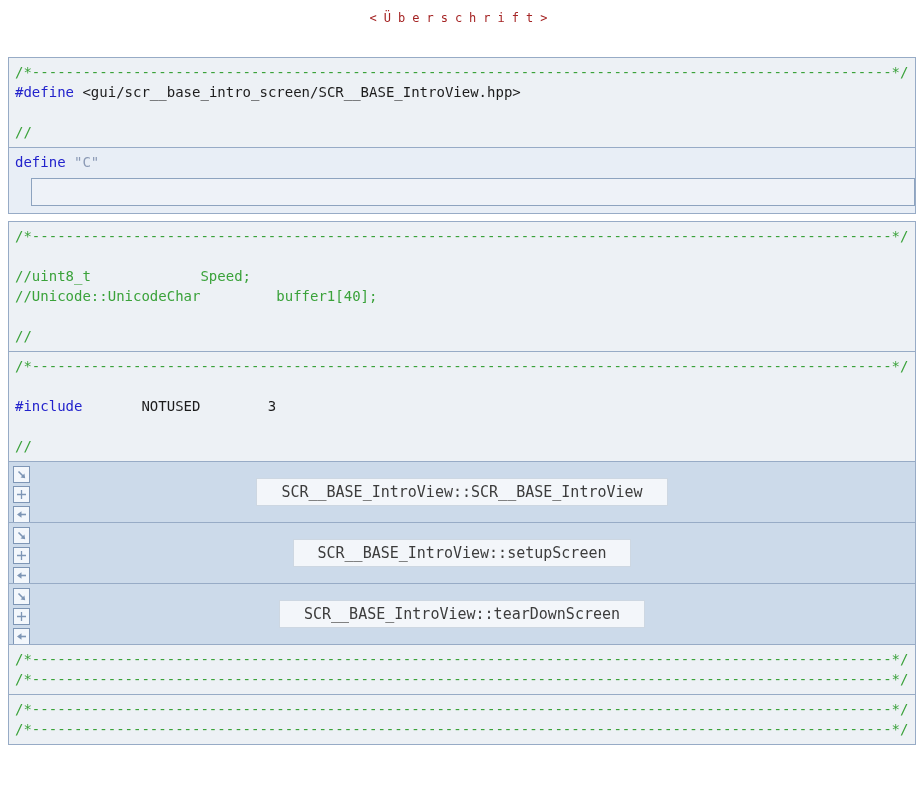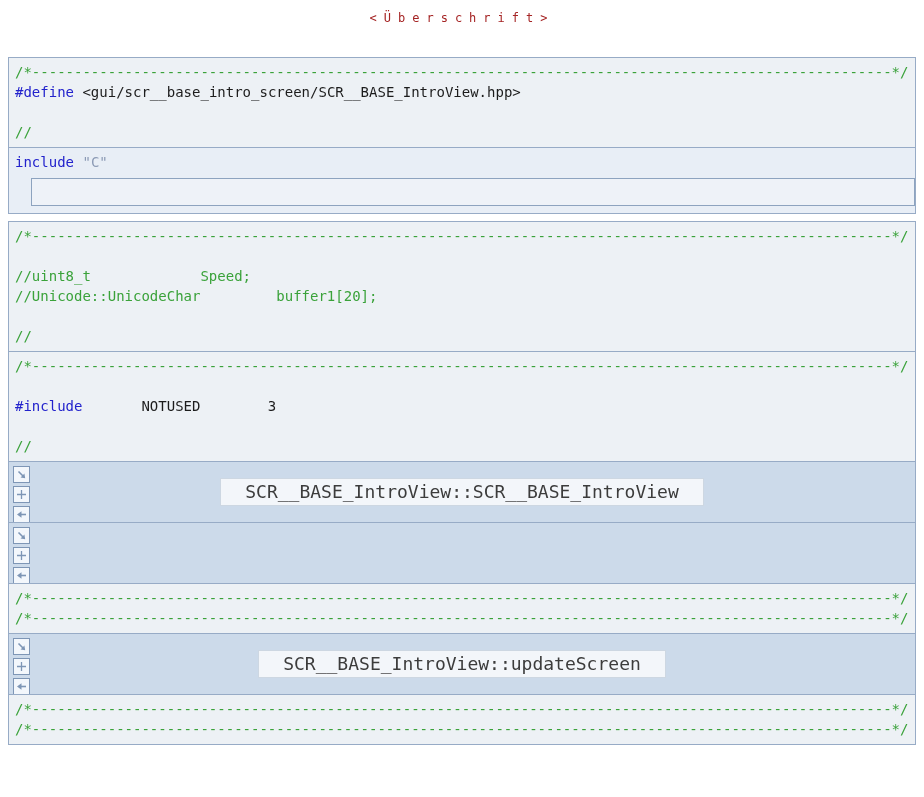--- a/index.html
+++ b/index.html
@@ -51,45 +51,45 @@
   .sqbtn{
     width:17px;height:17px;padding:0;margin:0;
     background:var(--btnbg);border:1px solid var(--btnborder);
     display:flex;align-items:center;justify-content:center;cursor:pointer;
     box-sizing:border-box;
   }
   .sqbtn svg{display:block;}
   .fnlabel{
     background:var(--labelbg);border:1px solid var(--labelborder);
     color:var(--labeltext);font-family:"DejaVu Sans Mono",monospace;
-    font-size:18px;line-height:20px;padding:3px 24px;white-space:pre;
+    font-size:15px;line-height:20px;padding:3px 24px;white-space:pre;
     cursor:pointer;
   }
 </style>
 </head>
 <body>
 
 <div class="page">
   <div class="title">&lt;Überschrift&gt;</div>
   <div class="doc">
       <div class="block code-bg">
         <pre><span class="c-cm">/*------------------------------------------------------------------------------------------------------*/</span>
 <span class="c-kw">#define</span><span class="c-pl"> &lt;gui/scr__base_intro_screen/SCR__BASE_IntroView.hpp&gt;</span>
 
 <span class="c-cm">//</span></pre>
       </div>
       <div class="block extern-bg gap-after">
-        <pre><span class="c-kw">include</span><span class="c-pl"> </span><span class="c-st">"C"</span></pre>
+        <pre><span class="c-kw">define</span><span class="c-pl"> </span><span class="c-st">"C"</span></pre>
         <div class="field"></div>
       </div>
       <div class="block code-bg">
         <pre><span class="c-cm">/*------------------------------------------------------------------------------------------------------*/</span>
 
 <span class="c-cm">//uint8_t             Speed;</span>
-<span class="c-cm">//Unicode::UnicodeChar         buffer1[20];</span>
+<span class="c-cm">//Unicode::UnicodeChar         buffer1[40];</span>
 
 <span class="c-cm">//</span></pre>
       </div>
       <div class="block code-bg">
         <pre><span class="c-cm">/*------------------------------------------------------------------------------------------------------*/</span>
 
 <span class="c-kw">#include</span><span class="c-pl">       NOTUSED        3</span>
 
 <span class="c-cm">//</span></pre>
       </div>
@@ -128,24 +128,21 @@
               <path d="M5.5 1 V10 M1 5.5 H10" stroke="var(--btnglyph)" stroke-width="1.3" fill="none"></path>
             </svg>
           </button>
           <button class="sqbtn">
             <svg width="11" height="11" viewBox="0 0 11 11">
               <path d="M4.5 5.5 H10" stroke="var(--btnglyph)" stroke-width="1.6" fill="none"></path>
               <path d="M1 5.5 L5.5 2.2 L5.5 8.8 Z" fill="var(--btnglyph)"></path>
             </svg>
           </button>
         </div>
-      </div>
-      <div class="block code-bg">
-        <pre><span class="c-cm">/*------------------------------------------------------------------------------------------------------*/</span>
-<span class="c-cm">/*------------------------------------------------------------------------------------------------------*/</span></pre>
+        <span class="fnlabel">SCR__BASE_IntroView::setupScreen</span>
       </div>
       <div class="block fn">
         <div class="btncol">
           <button class="sqbtn">
             <svg width="11" height="11" viewBox="0 0 11 11">
               <path d="M2.5 2.5 L7 7" stroke="var(--btnglyph)" stroke-width="1.6" fill="none"></path>
               <path d="M9.2 9.2 L4.6 8.4 L8.4 4.6 Z" fill="var(--btnglyph)"></path>
             </svg>
           </button>
           <button class="sqbtn">
@@ -153,20 +150,24 @@
               <path d="M5.5 1 V10 M1 5.5 H10" stroke="var(--btnglyph)" stroke-width="1.3" fill="none"></path>
             </svg>
           </button>
           <button class="sqbtn">
             <svg width="11" height="11" viewBox="0 0 11 11">
               <path d="M4.5 5.5 H10" stroke="var(--btnglyph)" stroke-width="1.6" fill="none"></path>
               <path d="M1 5.5 L5.5 2.2 L5.5 8.8 Z" fill="var(--btnglyph)"></path>
             </svg>
           </button>
         </div>
-        <span class="fnlabel">SCR__BASE_IntroView::updateScreen</span>
+        <span class="fnlabel">SCR__BASE_IntroView::tearDownScreen</span>
+      </div>
+      <div class="block code-bg">
+        <pre><span class="c-cm">/*------------------------------------------------------------------------------------------------------*/</span>
+<span class="c-cm">/*------------------------------------------------------------------------------------------------------*/</span></pre>
       </div>
       <div class="block code-bg">
         <pre><span class="c-cm">/*------------------------------------------------------------------------------------------------------*/</span>
 <span class="c-cm">/*------------------------------------------------------------------------------------------------------*/</span></pre>
       </div>
     </div>
 </div>
 
 </body></html>

